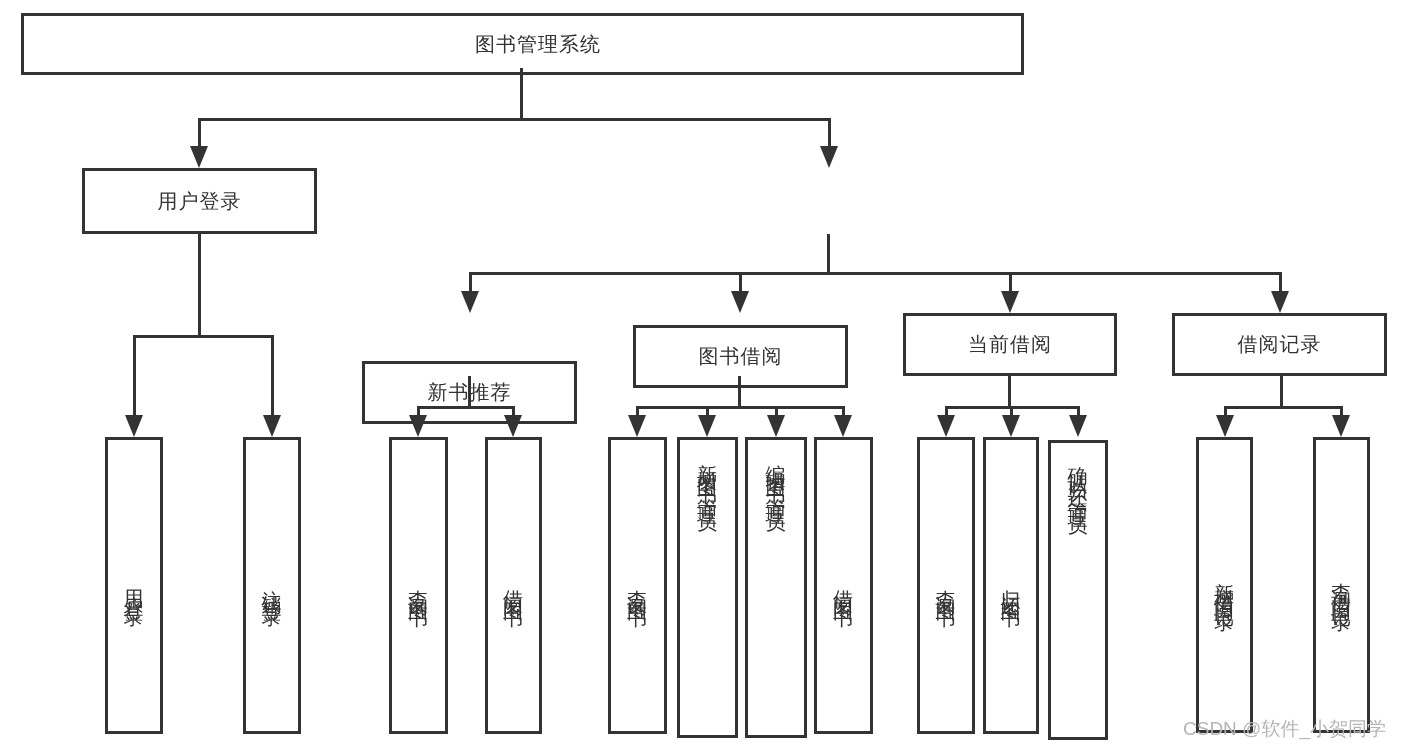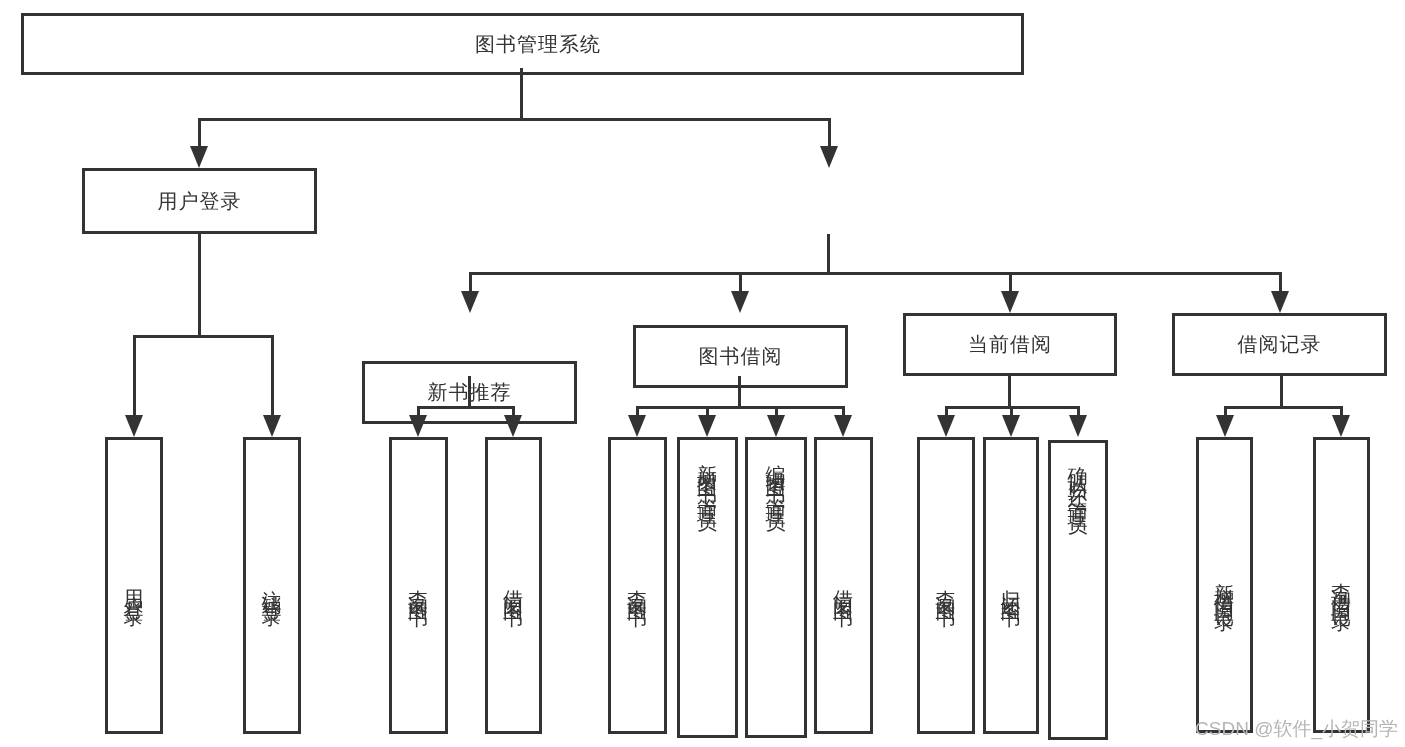--- a/index.html
+++ b/index.html
@@ -63,21 +63,20 @@
     border-top: 22px solid #333333;
   }
   .watermark {
     position: absolute;
     left: 1183px;
     top: 716px;
     width: 215px;
     font-size: 19px;
     color: #b5b5b5;
     white-space: nowrap;
-    text-align: right;
   }
 </style>
 </head>
 <body>
 
 <div class="canvas">
 
   <div class="box" style="left:21px; top:13px; width:1003px; height:62px;padding-left:31px;">
     <span>图书管理系统</span>
   </div>

